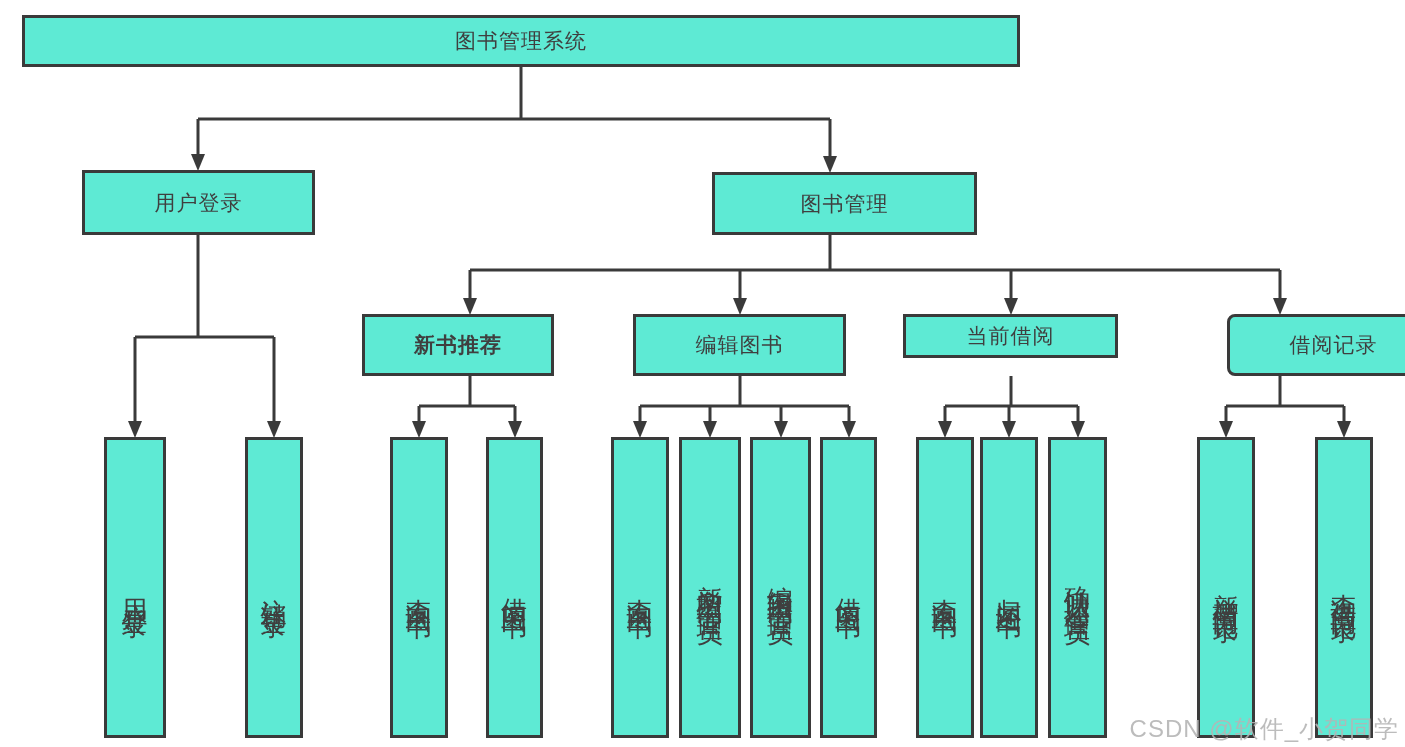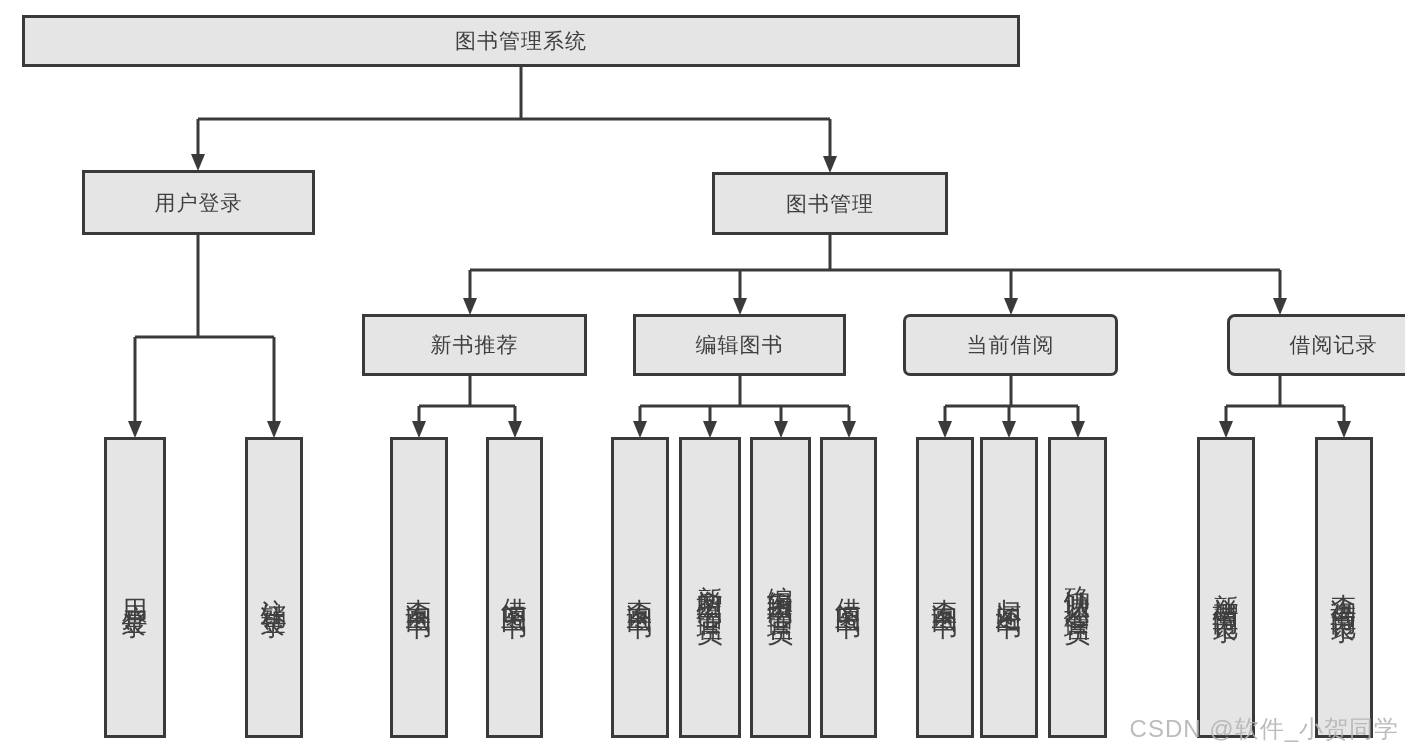--- a/index.html
+++ b/index.html
@@ -16,21 +16,21 @@
     overflow: hidden;
   }
   svg.connectors {
     position: absolute;
     left: 0;
     top: 0;
     z-index: 1;
   }
   .node {
     position: absolute;
-    background: #e5e5e5;
+    background: #5eead4;
     border: 3px solid #3a3a3a;
     box-sizing: border-box;
     display: flex;
     align-items: center;
     justify-content: center;
     color: #3f3f3f;
     z-index: 2;
   }
   .node.h {
     font-size: 21px;
@@ -104,31 +104,31 @@
     </g>
   </svg>
 
   <div class="node h" style="left:22px; top:15px; width:998px; height:52px;">
     <span>图书管理系统</span>
   </div>
 
   <div class="node h" style="left:82px; top:170px; width:233px; height:65px;">
     <span>用户登录</span>
   </div>
-  <div class="node h" style="left:712px; top:172px; width:236px; height:63px;">
+  <div class="node h" style="left:712px; top:172px; width:265px; height:63px;">
     <span>图书管理</span>
   </div>
 
-  <div class="node h" style="left:362px; top:314px; width:225px; height:62px;">
+  <div class="node h" style="left:362px; top:314px; width:192px; height:62px;font-weight:bold;">
     <span>新书推荐</span>
   </div>
   <div class="node h" style="left:633px; top:314px; width:213px; height:62px;">
     <span>编辑图书</span>
   </div>
-  <div class="node h" style="left:903px; top:314px; width:215px; height:62px;border-radius:7px;">
+  <div class="node h" style="left:903px; top:314px; width:215px; height:44px;">
     <span>当前借阅</span>
   </div>
   <div class="node h" style="left:1227px; top:314px; width:213px; height:62px;border-radius:8px;">
     <span>借阅记录</span>
   </div>
 
   <div class="node v" style="left:104px; top:437px; width:62px; height:301px;">
     <span>用户登录</span>
   </div>
   <div class="node v" style="left:245px; top:437px; width:58px; height:301px;">

